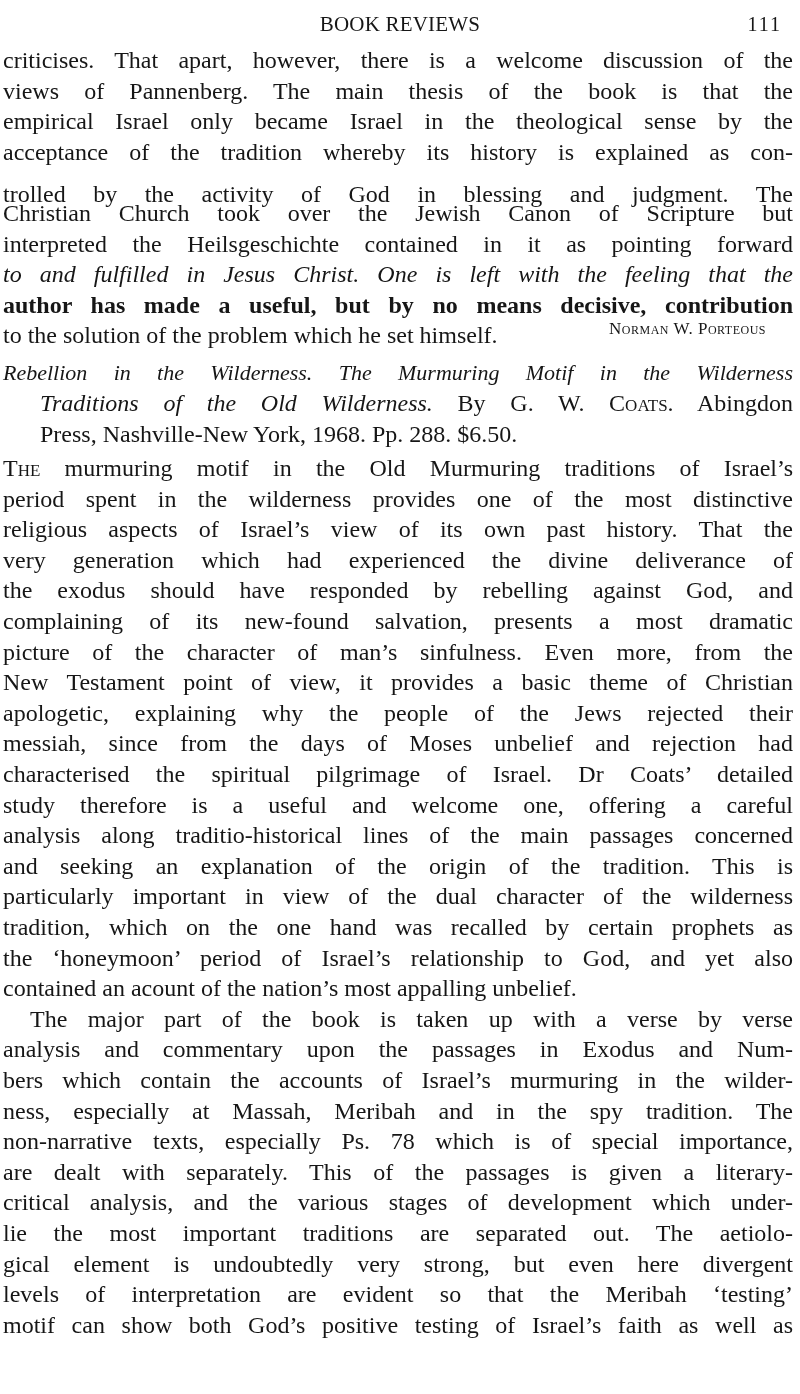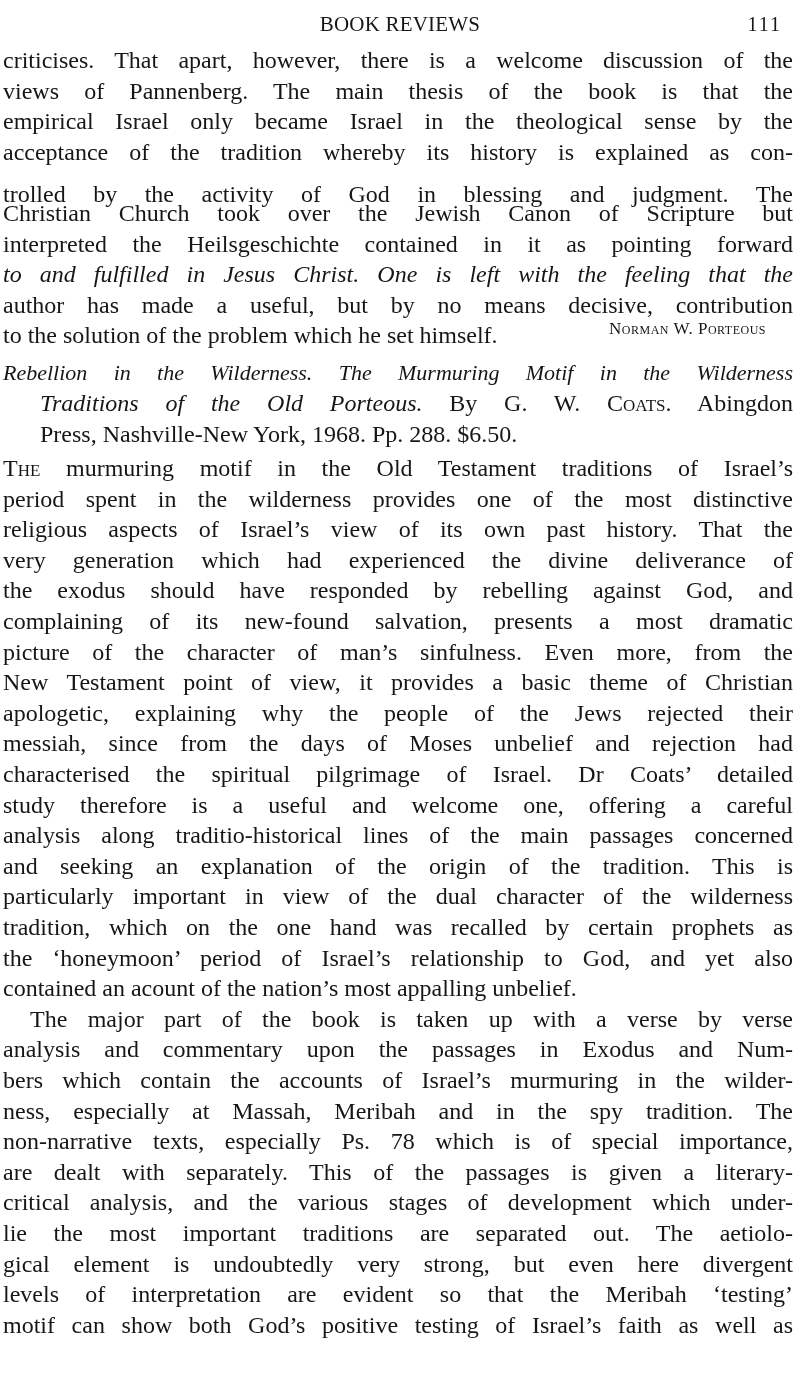--- a/index.html
+++ b/index.html
@@ -43,38 +43,38 @@
 
   <div>
     <div class="line" style="top:34px">criticises. That apart, however, there is a welcome discussion of the</div>
     <div class="line" style="top: 64.6px;">views of Pannenberg. The main thesis of the book is that the</div>
     <div class="line" style="top: 95.2px;">empirical Israel only became Israel in the theological sense by the</div>
     <div class="line" style="top: 125.8px;">acceptance of the tradition whereby its history is explained as con-</div>
     <div class="line" style="top: 156.4px; margin-top: 12px;">trolled by the activity of God in blessing and judgment. The</div>
     <div class="line" style="top: 187px;">Christian Church took over the Jewish Canon of Scripture but</div>
     <div class="line" style="top: 217.6px;">interpreted the Heilsgeschichte contained in it as pointing forward</div>
     <div class="line" style="top: 248.2px; font-style: italic;">to and fulfilled in Jesus Christ. One is left with the feeling that the</div>
-    <div class="line" style="top: 278.8px;">author has made a useful, but by no means decisive, contribution</div>
+    <div class="line" style="top: 278.8px; font-weight: bold;">author has made a useful, but by no means decisive, contribution</div>
     <div class="line last" style="top: 309.4px;">to the solution of the problem which he set himself.</div>
     <div class="signature" style="top: 302.6px;">Norman W. Porteous</div>
   </div>
 
   <div>
     <div class="line citation-italic" style="top: 346.8px; font-size: 22px;">Rebellion in the Wilderness. The Murmuring Motif in the Wilderness</div>
     <div class="line hang" style="top: 377.4px;">
-      <span class="citation-italic">Traditions of the Old Porteous.</span>
+      <span class="citation-italic">Traditions of the Old Wilderness.</span>
       <span>By</span>
       <span class="sc">G. W. Coats.</span>
       <span>Abingdon</span>
     </div>
     <div class="line hang last" style="top: 408px;">Press, Nashville-New York, 1968. Pp. 288. $6.50.</div>
   </div>
 
   <div>
-    <div class="line" style="top: 442px;"><span class="sc">The</span><span> murmuring motif in the Old Testament traditions of Israel’s</span></div>
+    <div class="line" style="top: 442px;"><span class="sc">The</span><span> murmuring motif in the Old Murmuring traditions of Israel’s</span></div>
     <div class="line" style="top: 472.6px;">period spent in the wilderness provides one of the most distinctive</div>
     <div class="line" style="top: 503.2px;">religious aspects of Israel’s view of its own past history. That the</div>
     <div class="line" style="top: 533.8px;">very generation which had experienced the divine deliverance of</div>
     <div class="line" style="top: 564.4px;">the exodus should have responded by rebelling against God, and</div>
     <div class="line" style="top: 595px;">complaining of its new-found salvation, presents a most dramatic</div>
     <div class="line" style="top: 625.6px;">picture of the character of man’s sinfulness. Even more, from the</div>
     <div class="line" style="top: 656.2px;">New Testament point of view, it provides a basic theme of Christian</div>
     <div class="line" style="top: 686.8px;">apologetic, explaining why the people of the Jews rejected their</div>
     <div class="line" style="top: 717.4px;">messiah, since from the days of Moses unbelief and rejection had</div>
     <div class="line" style="top: 748px;">characterised the spiritual pilgrimage of Israel. Dr Coats’ detailed</div>

